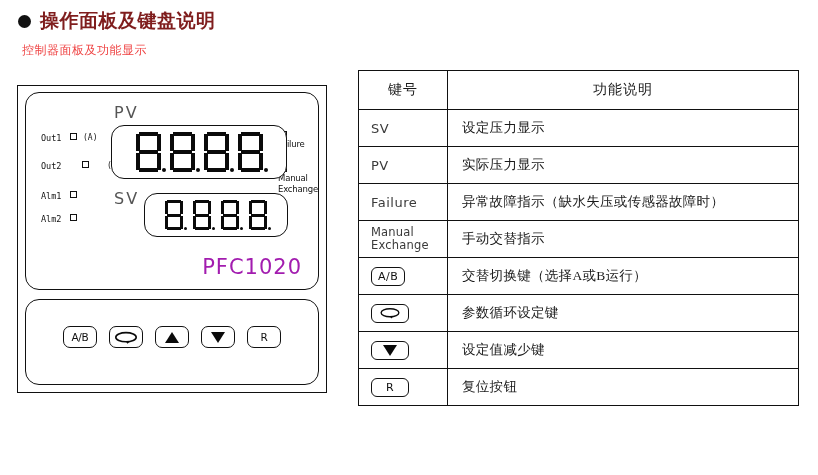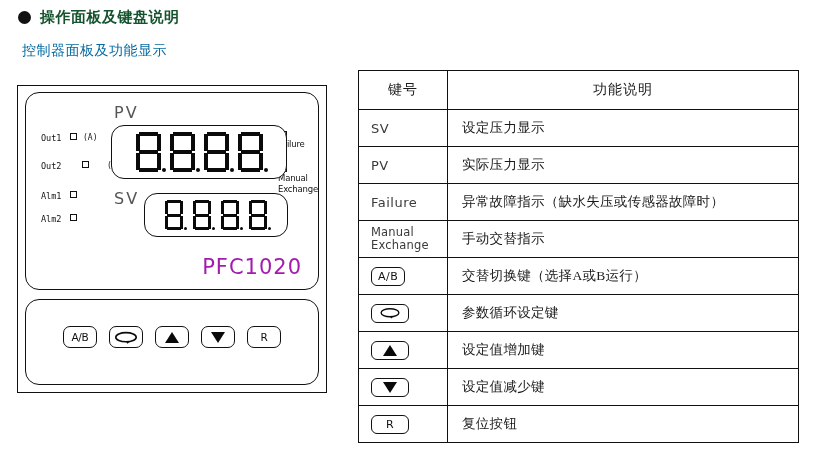--- a/index.html
+++ b/index.html
@@ -29,33 +29,33 @@
   #heading .bullet {
     width: 13px;
     height: 13px;
     border-radius: 50%;
     background: #111;
     display: block;
     flex: 0 0 auto;
   }
   #heading .htext {
     font-family: "DejaVu Sans", "Liberation Sans", sans-serif;
-    font-size: 15px;
+    font-size: 19px;
     font-weight: bold;
     letter-spacing: 0.5px;
-    color: #14532d;
+    color: #7f1d1d;
     white-space: nowrap;
   }
   #subheading {
     position: absolute;
     left: 22px;
     top: 42px;
     font-family: "Liberation Serif", "DejaVu Serif", serif;
-    font-size: 14px;
-    color: #0369a1;
+    font-size: 12px;
+    color: #ef4444;
     letter-spacing: 0.5px;
     white-space: nowrap;
     text-align: center;
   }
 
   
   #panel-wrap {
     position: absolute;
     left: 17px;
     top: 85px;
@@ -526,28 +526,20 @@
             <ellipse cx="12" cy="6.2" rx="9.6" ry="4.3" fill="none" stroke="#0a0a0a" stroke-width="1.5"></ellipse>
             <path d="M12.2 10.5 L15.4 10.5 L13.3 12.4 Z" fill="#0a0a0a"></path>
           </svg>
         </span>
       </td>
       <td class="desc">参数循环设定键</td>
     </tr>
     <tr>
       <td class="keycell">
         <span class="key-sq icononly">
-          <span class="tri-up"></span>
-        </span>
-      </td>
-      <td class="desc">设定值增加键</td>
-    </tr>
-    <tr>
-      <td class="keycell">
-        <span class="key-sq icononly">
           <span class="tri-down"></span>
         </span>
       </td>
       <td class="desc">设定值减少键</td>
     </tr>
     <tr>
       <td class="keycell">
         <span class="key-sq wide">R</span>
       </td>
       <td class="desc">复位按钮</td>

